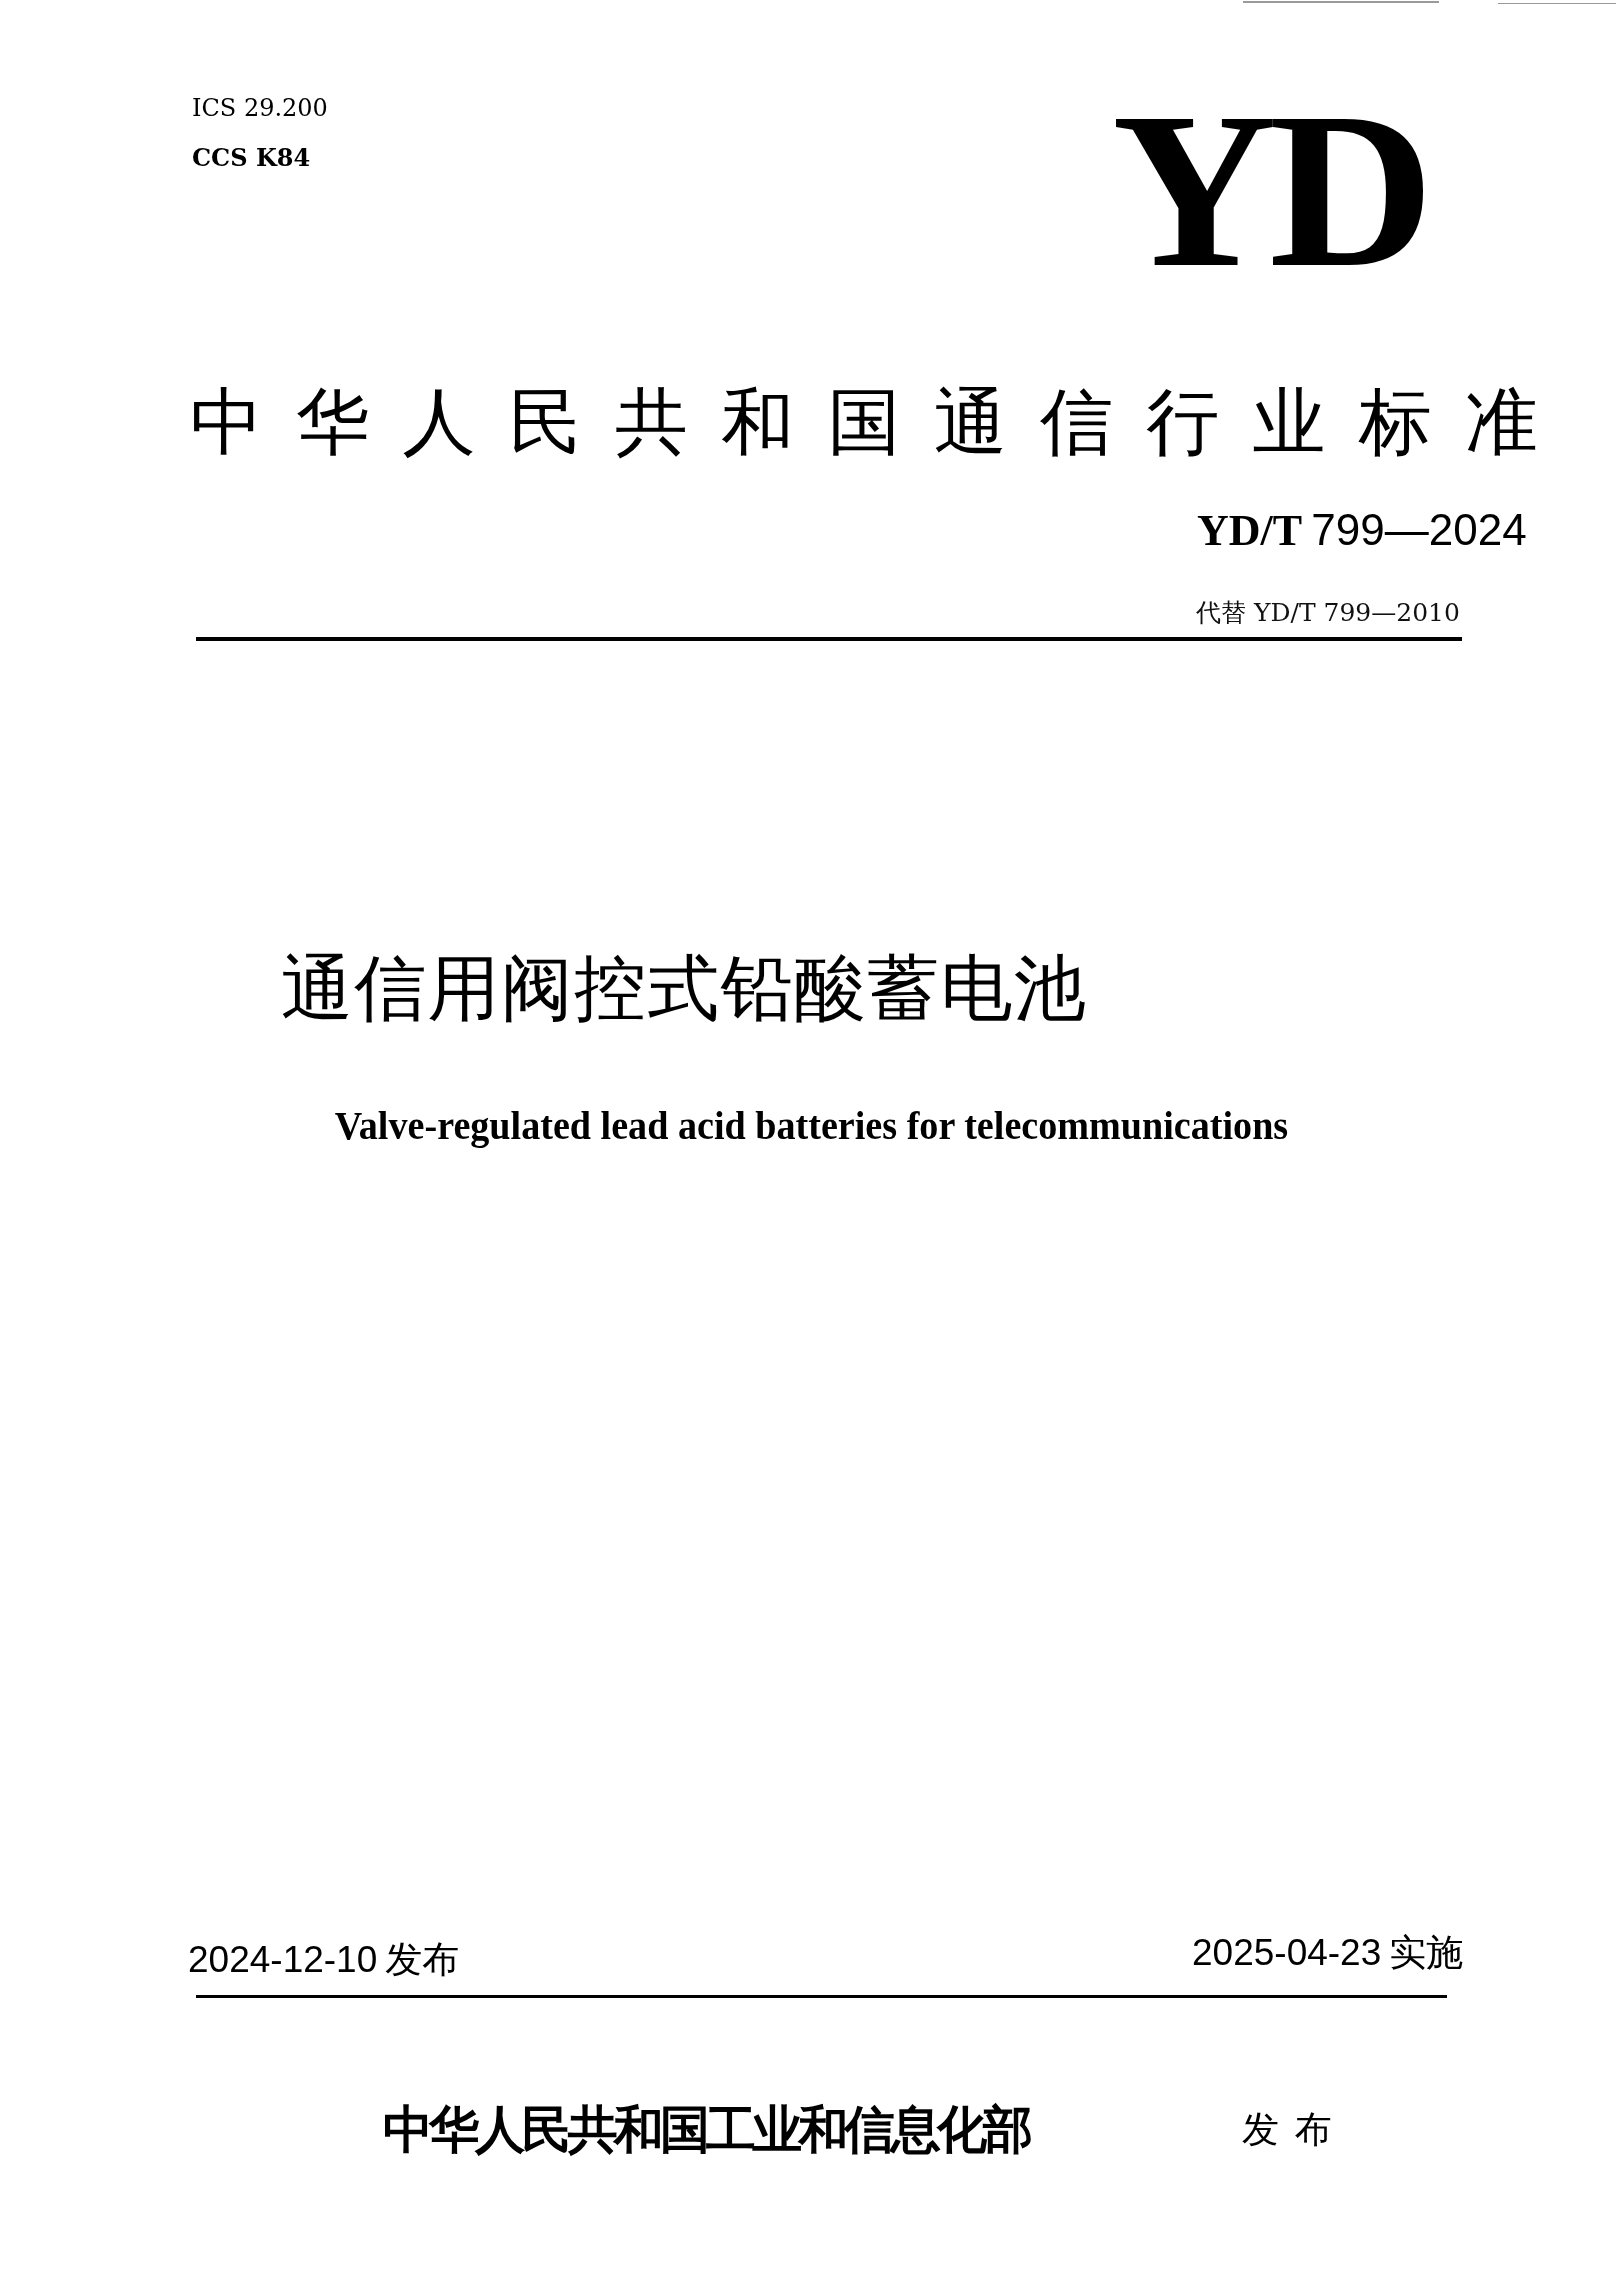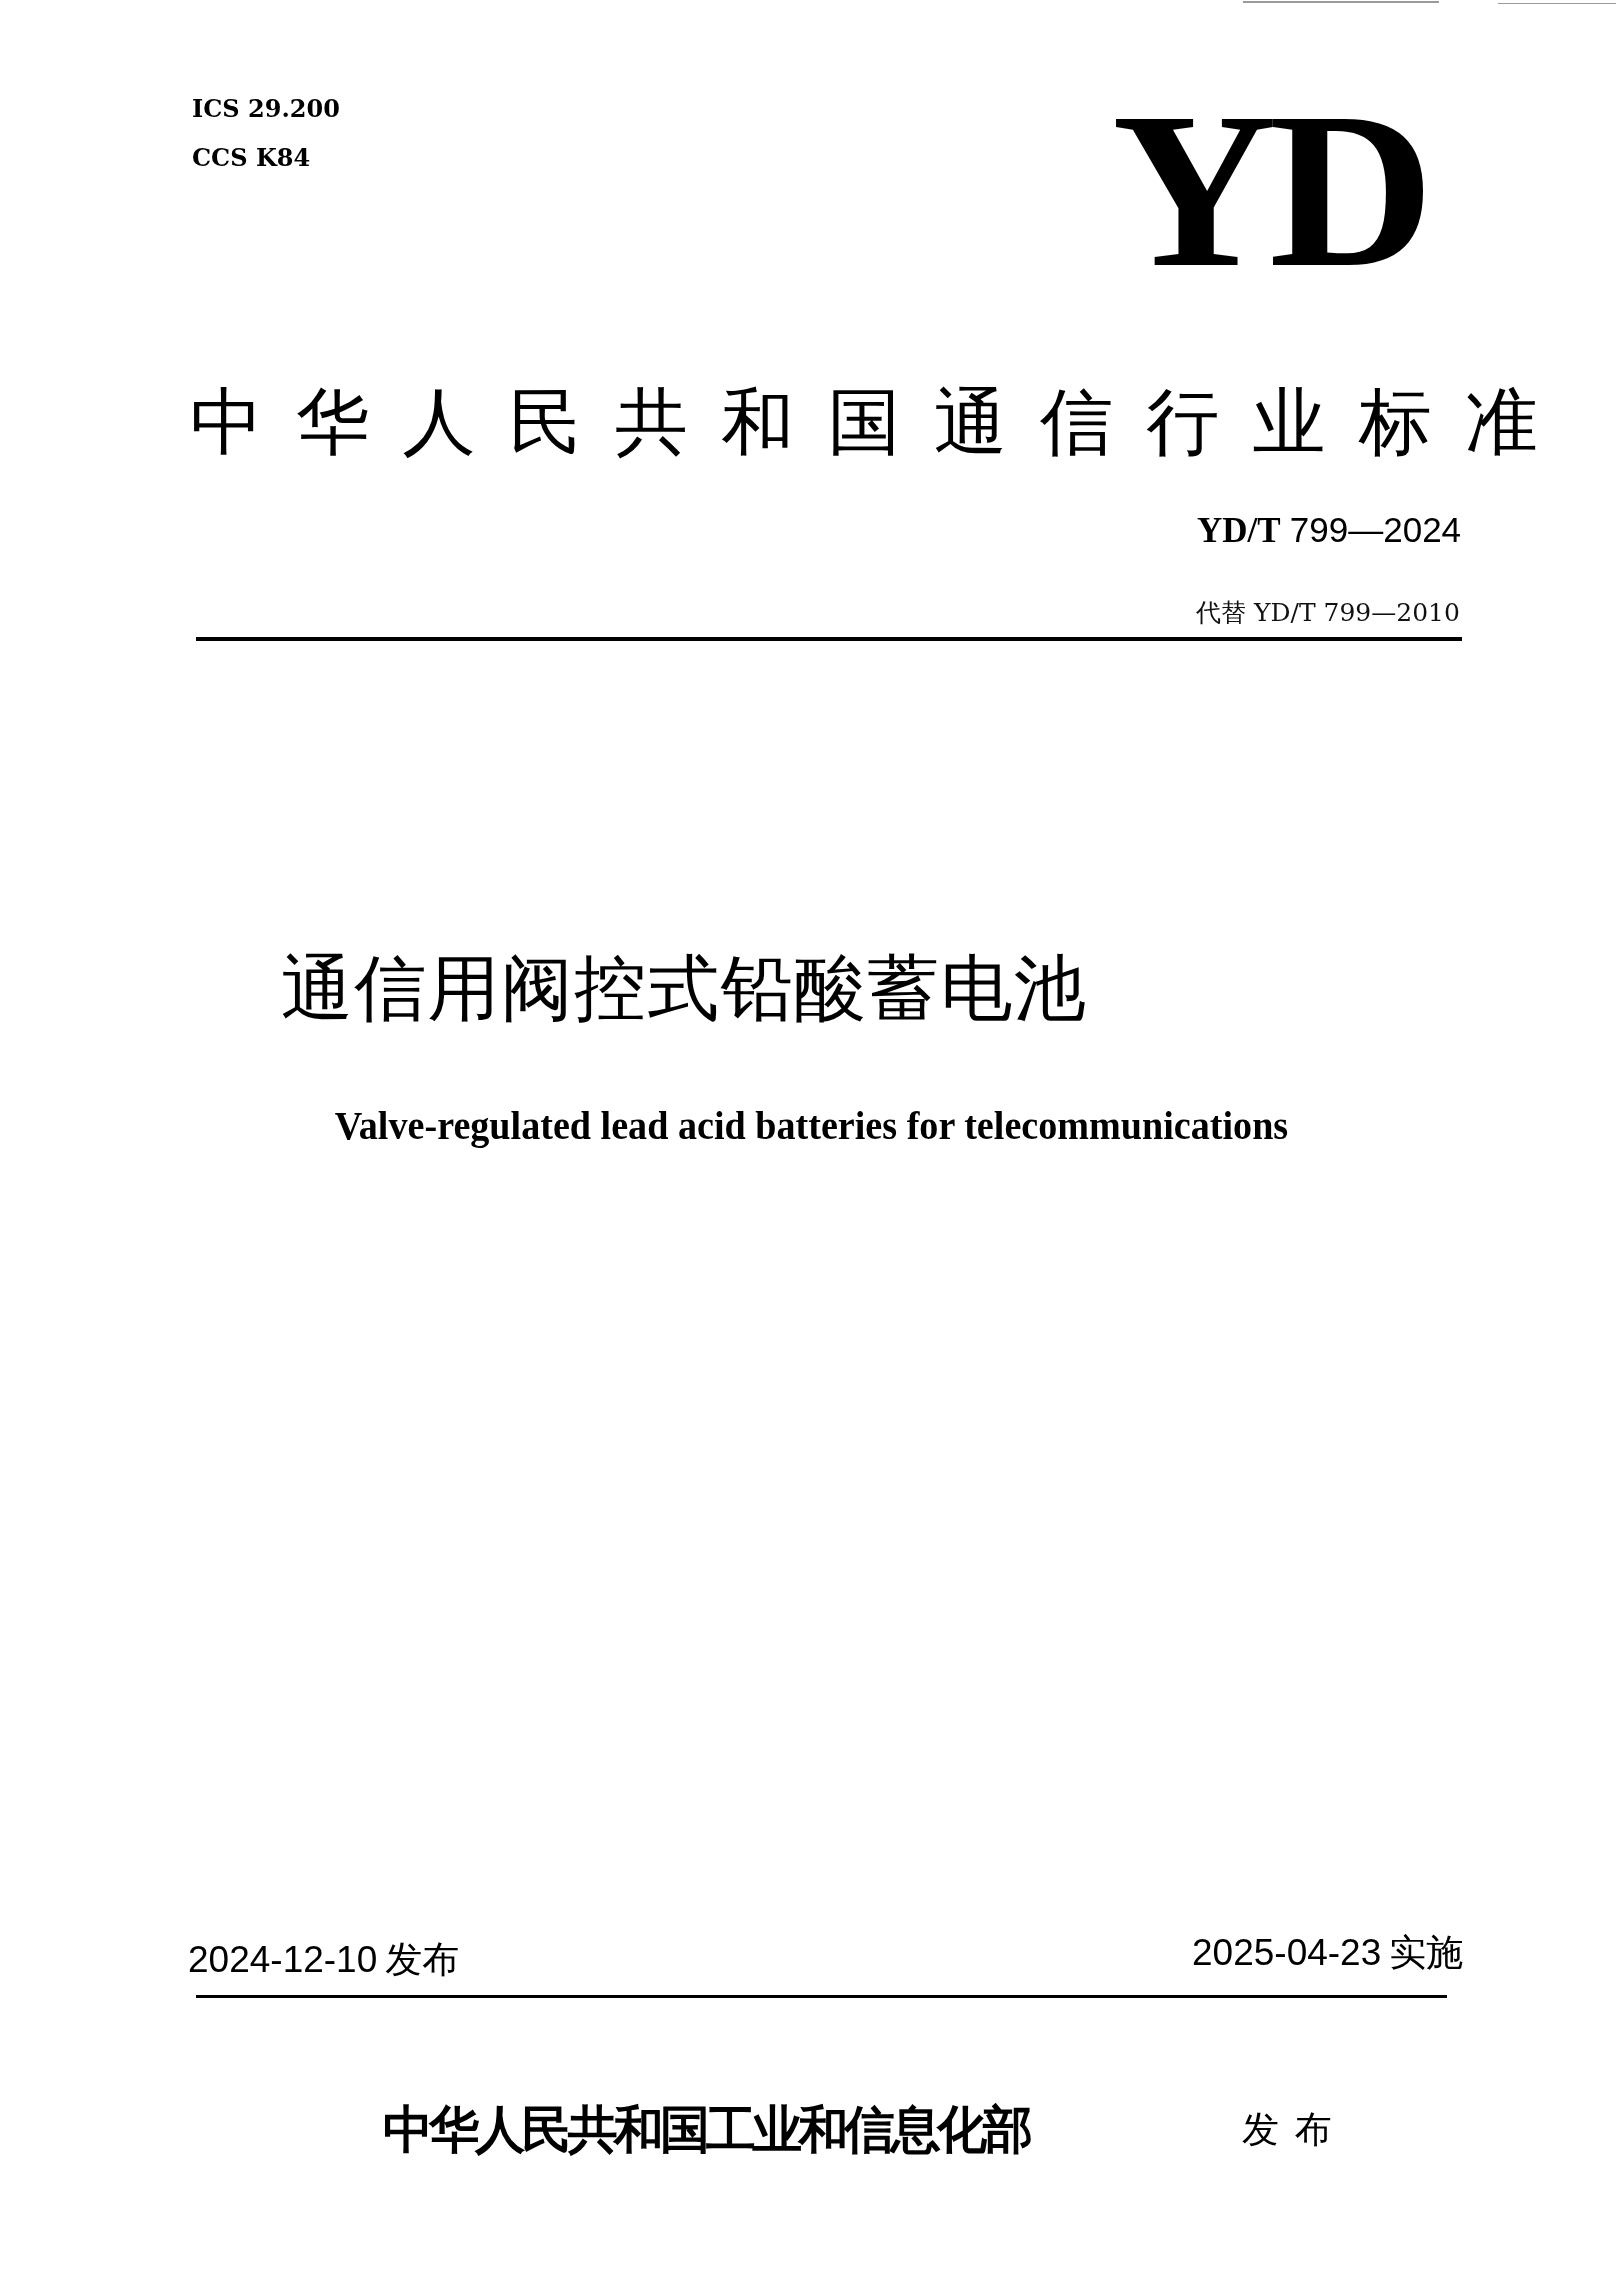--- a/index.html
+++ b/index.html
@@ -14,21 +14,21 @@
       background: #ffffff;
       overflow: hidden;
       color: #000000;
     }
     .abs { position: absolute; white-space: nowrap; }
 
     .ics {
       left: 192px;
       top: 93px;
       font-family: "DejaVu Serif", "Liberation Serif", serif;
-      font-weight: bold;
+      font-weight: normal;
       font-size: 24px;
       line-height: 31px;
       letter-spacing: 0px;
       text-align: center;
     }
     .ccs {
       left: 192px;
       top: 124px;
       font-family: "DejaVu Serif", "Liberation Serif", serif;
       font-weight: bold;
@@ -56,21 +56,21 @@
       font-family: "DejaVu Sans", "Liberation Sans", sans-serif;
       font-size: 73px;
       line-height: 98px;
       font-weight: normal;
     }
     .industry-title span { display: inline-block; }
 
     .std-number {
       left: 1197px;
       top: 507px;
-      font-size: 35px;
+      font-size: 44px;
       line-height: 46px;
       text-align: right;
     }
     .std-number .code {
       font-family: "Liberation Serif", "DejaVu Serif", serif;
       font-weight: bold;
     }
     .std-number .num {
       font-family: "Liberation Sans", "DejaVu Sans", sans-serif;
       font-weight: normal;

